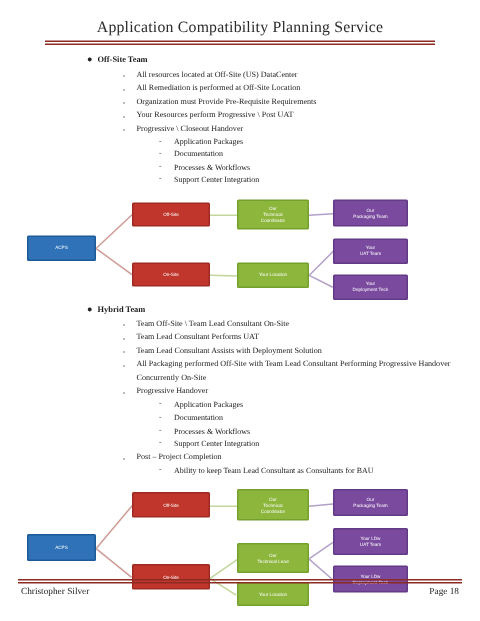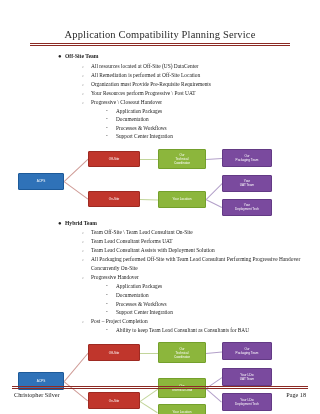--- a/index.html
+++ b/index.html
@@ -20,21 +20,20 @@
   .page-header {
     padding: 13px 18px 0 18px;
     text-align: center;
   }
   .doc-title {
     font-family: "Liberation Serif", serif;
     font-size: 10.5px;
     letter-spacing: .15px;
     color: #2b2b2b;
     white-space: nowrap;
-    margin-top: 16px;
   }
   .header-rule {
     margin: 3px 12px 0 12px;
     border-top: 1.4px solid #8c2a24;
     border-bottom: 0.7px solid #8c2a24;
     height: 1px;
   }
 
   
   .content {

